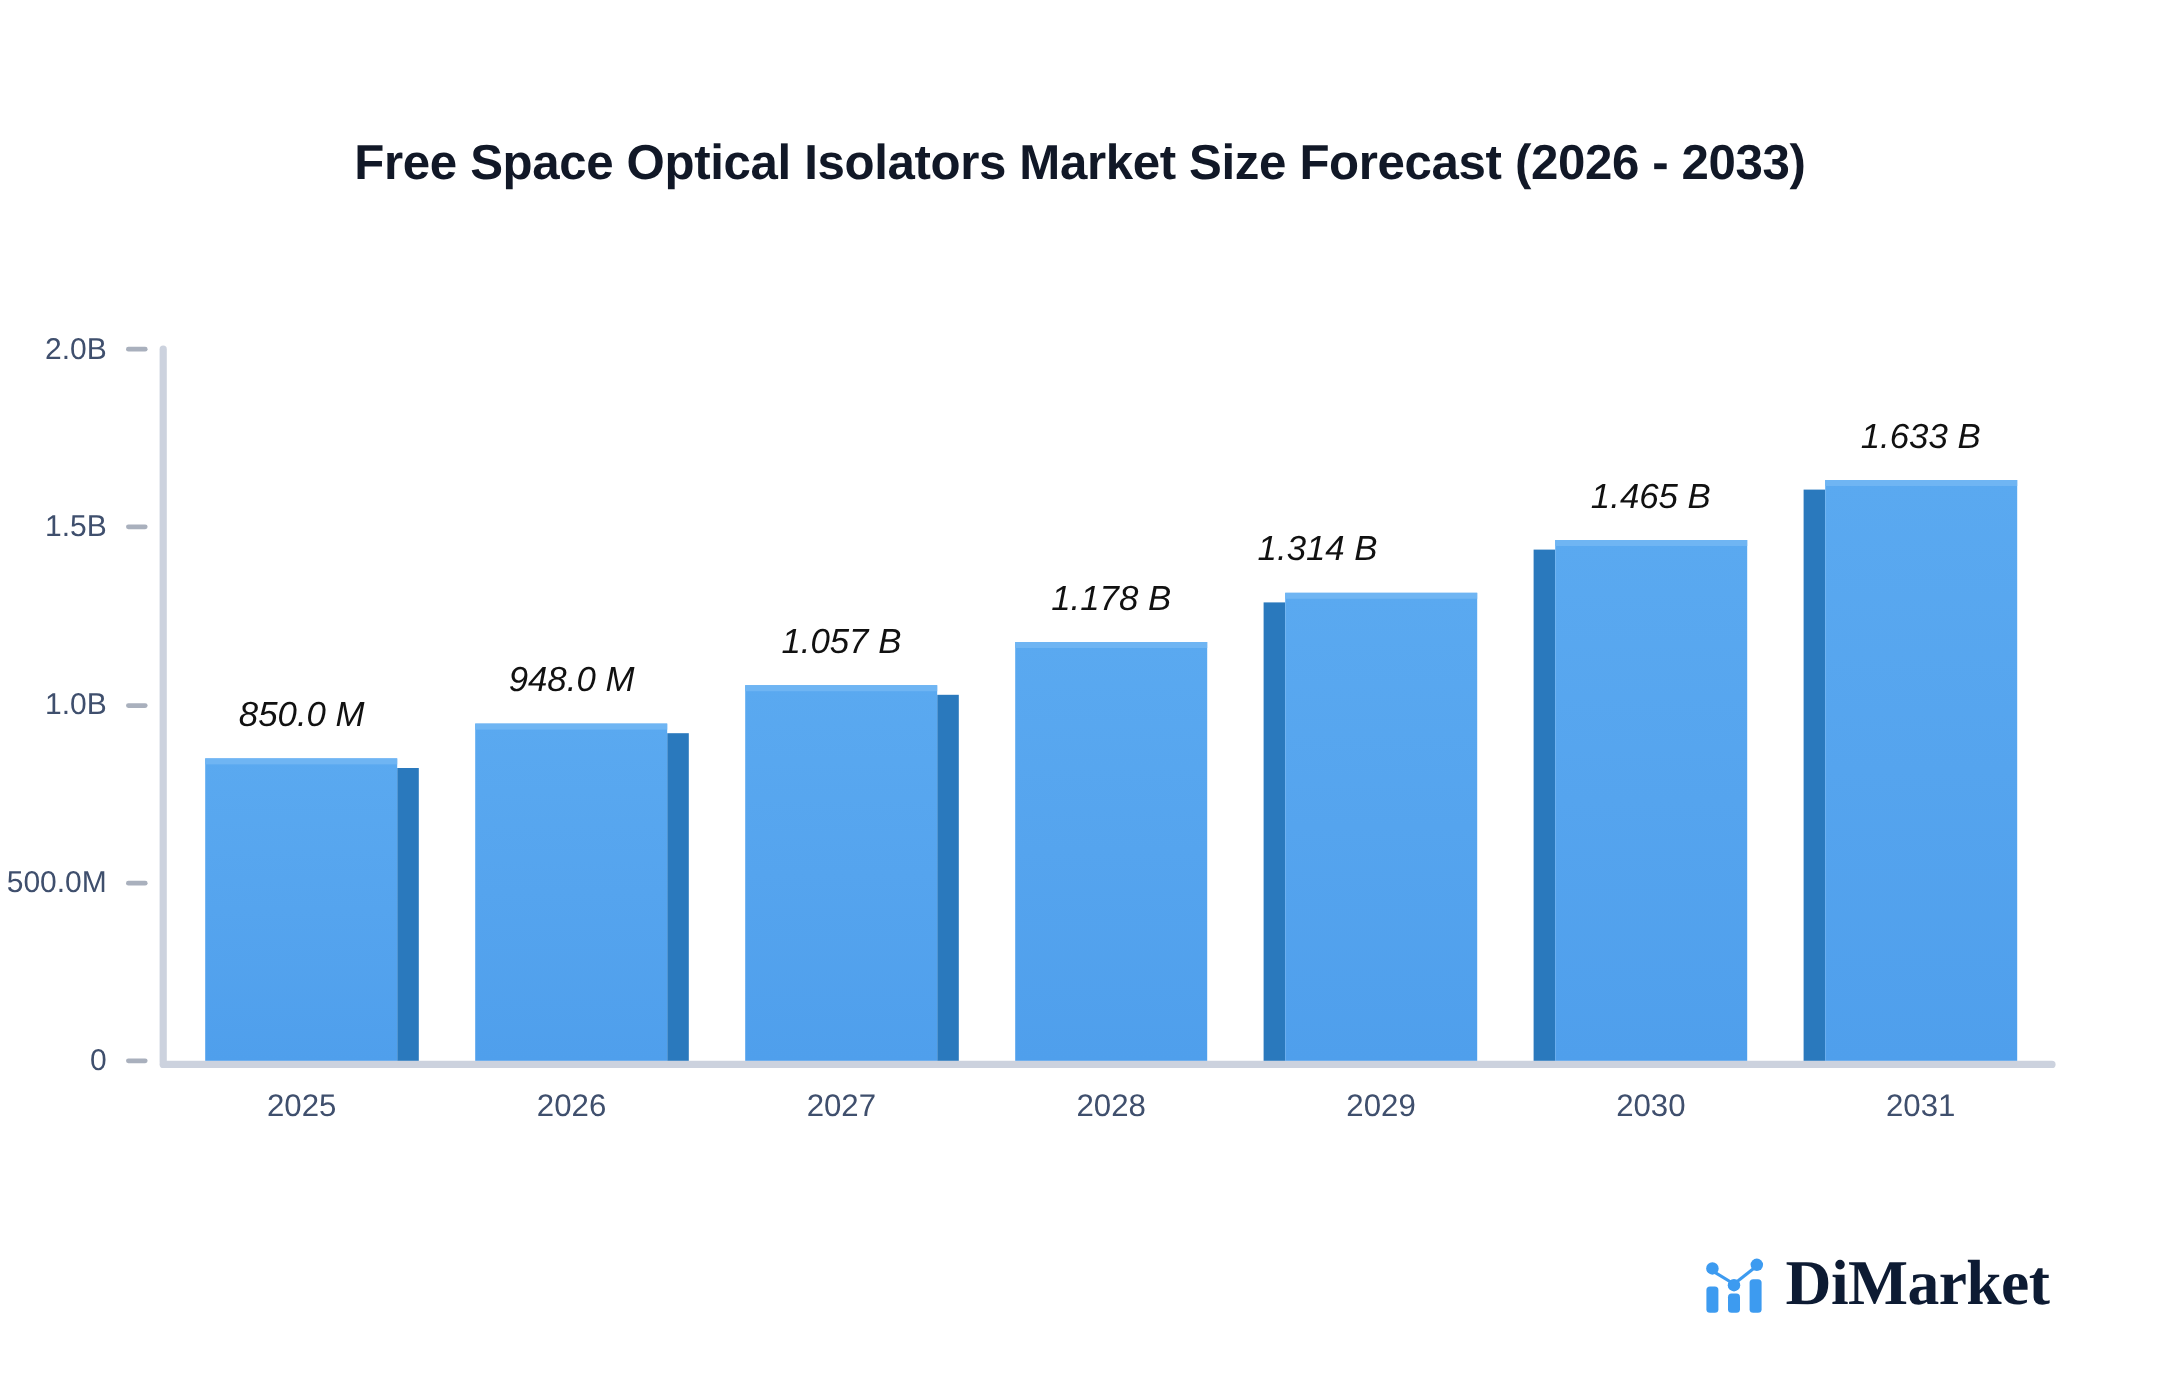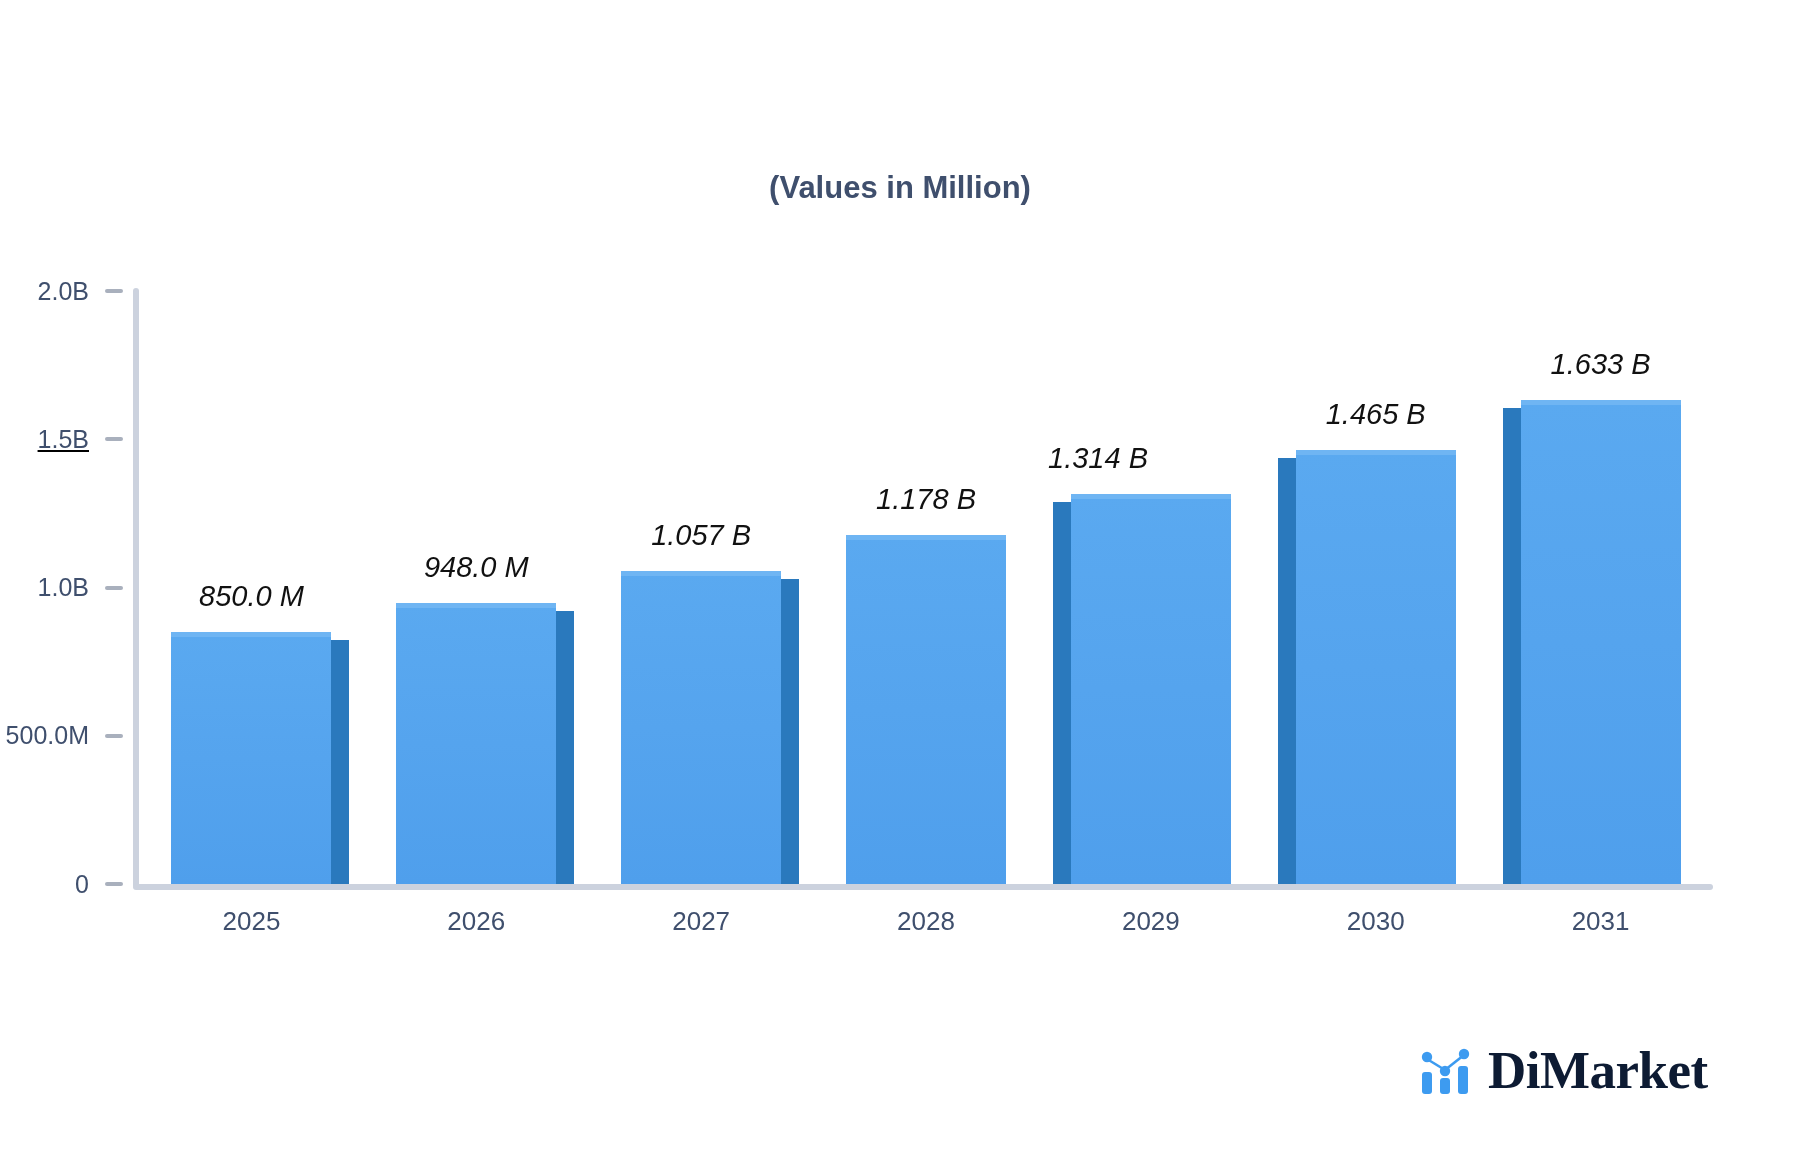--- a/index.html
+++ b/index.html
@@ -178,40 +178,40 @@
     color: #0d1b33;
     letter-spacing: -0.5px;
     line-height: 1;
   }
 </style>
 </head>
 <body>
 
 <div id="canvas">
 
-  <div id="chart-subtitle">(Values in Million)</div>
+  <div id="chart-title">Free Space Optical Isolators Market Size Forecast (2026 - 2033)</div>
 
 
   <div id="plot">
     <div id="y-axis-line"></div>
     <div id="x-axis-line"></div>
     <div id="y-ticks">
         <div class="y-tick" style="top: 869px;">
           <span class="y-label">0</span>
           <span class="y-dash"></span>
         </div>
         <div class="y-tick" style="top: 720.75px;">
           <span class="y-label">500.0M</span>
           <span class="y-dash"></span>
         </div>
         <div class="y-tick" style="top: 572.5px;">
           <span class="y-label">1.0B</span>
           <span class="y-dash"></span>
         </div>
-        <div class="y-tick" style="top: 424.25px; text-decoration: underline;">
+        <div class="y-tick" style="top: 424.25px;">
           <span class="y-label">1.5B</span>
           <span class="y-dash"></span>
         </div>
         <div class="y-tick" style="top: 276px;">
           <span class="y-label">2.0B</span>
           <span class="y-dash"></span>
         </div>
       </div>
     <div id="bars">
         <div class="bar-group" style="left: 171.429px; width: 160px; top: 631.975px; height: 252.025px;">

